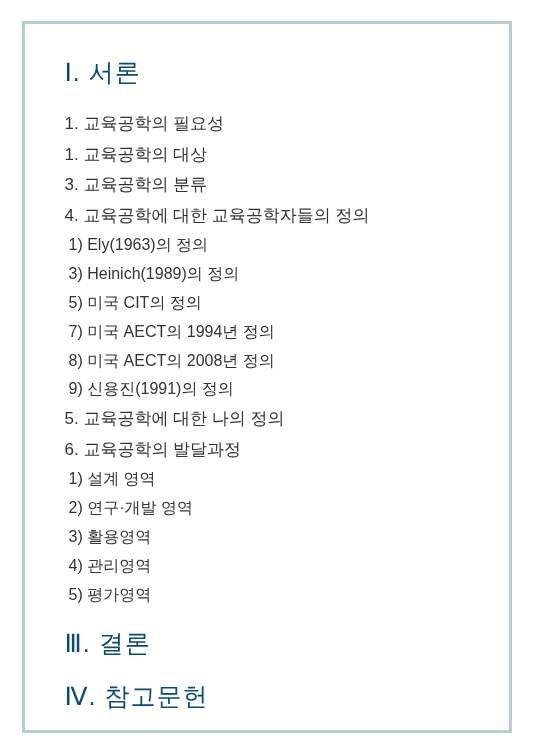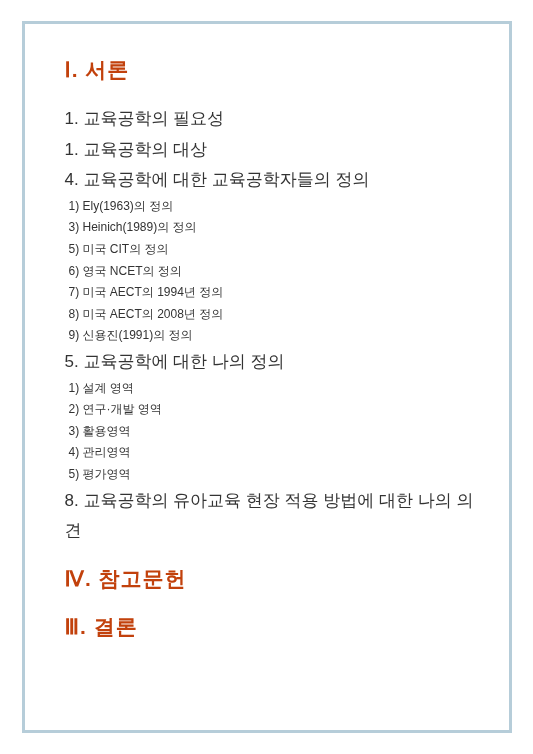--- a/index.html
+++ b/index.html
@@ -18,70 +18,70 @@
     }
     .page-frame {
       width: 490px;
       height: 712px;
       border: 3px solid #b6cdd9;
       background: #ffffff;
       padding: 32px 28px 20px 40px;
       position: relative;
     }
     .heading {
-      font-size: 21px;
-      font-weight: bold;
-      color: #c2410c;
+      font-size: 25px;
+      font-weight: normal;
+      color: #0c4a6e;
       margin-bottom: 20px;
       letter-spacing: 1px;
     }
     .heading.tight {
       margin-bottom: 14px;
     }
     .list-block {
       margin-bottom: 18px;
     }
     .item-l1 {
       font-size: 17px;
       color: #333333;
       line-height: 1.8;
       margin-left: 0;
     }
     .item-l2 {
-      font-size: 12px;
+      font-size: 16px;
       color: #333333;
       line-height: 1.8;
       margin-left: 4px;
     }
   </style>
 </head>
 <body>
 
 <div class="page-frame">
 
   <div class="heading">Ⅰ. 서론</div>
 
 
   <div class="list-block">
     <div class="item-l1">1. 교육공학의 필요성</div>
     <div class="item-l1">1. 교육공학의 대상</div>
+    <div class="item-l1">3. 교육공학의 분류</div>
     <div class="item-l1">4. 교육공학에 대한 교육공학자들의 정의</div>
     <div class="item-l2">1) Ely(1963)의 정의</div>
     <div class="item-l2">3) Heinich(1989)의 정의</div>
     <div class="item-l2">5) 미국 CIT의 정의</div>
-    <div class="item-l2">6) 영국 NCET의 정의</div>
     <div class="item-l2">7) 미국 AECT의 1994년 정의</div>
     <div class="item-l2">8) 미국 AECT의 2008년 정의</div>
     <div class="item-l2">9) 신용진(1991)의 정의</div>
     <div class="item-l1">5. 교육공학에 대한 나의 정의</div>
+    <div class="item-l1">6. 교육공학의 발달과정</div>
     <div class="item-l2">1) 설계 영역</div>
     <div class="item-l2">2) 연구·개발 영역</div>
     <div class="item-l2">3) 활용영역</div>
     <div class="item-l2">4) 관리영역</div>
     <div class="item-l2">5) 평가영역</div>
-    <div class="item-l1">8. 교육공학의 유아교육 현장 적용 방법에 대한 나의 의견</div>
   </div>
 
+  <div class="heading">Ⅲ. 결론</div>
+
   <div class="heading">Ⅳ. 참고문헌</div>
-
-  <div class="heading">Ⅲ. 결론</div>
 
 </div>
 
 </body></html>

